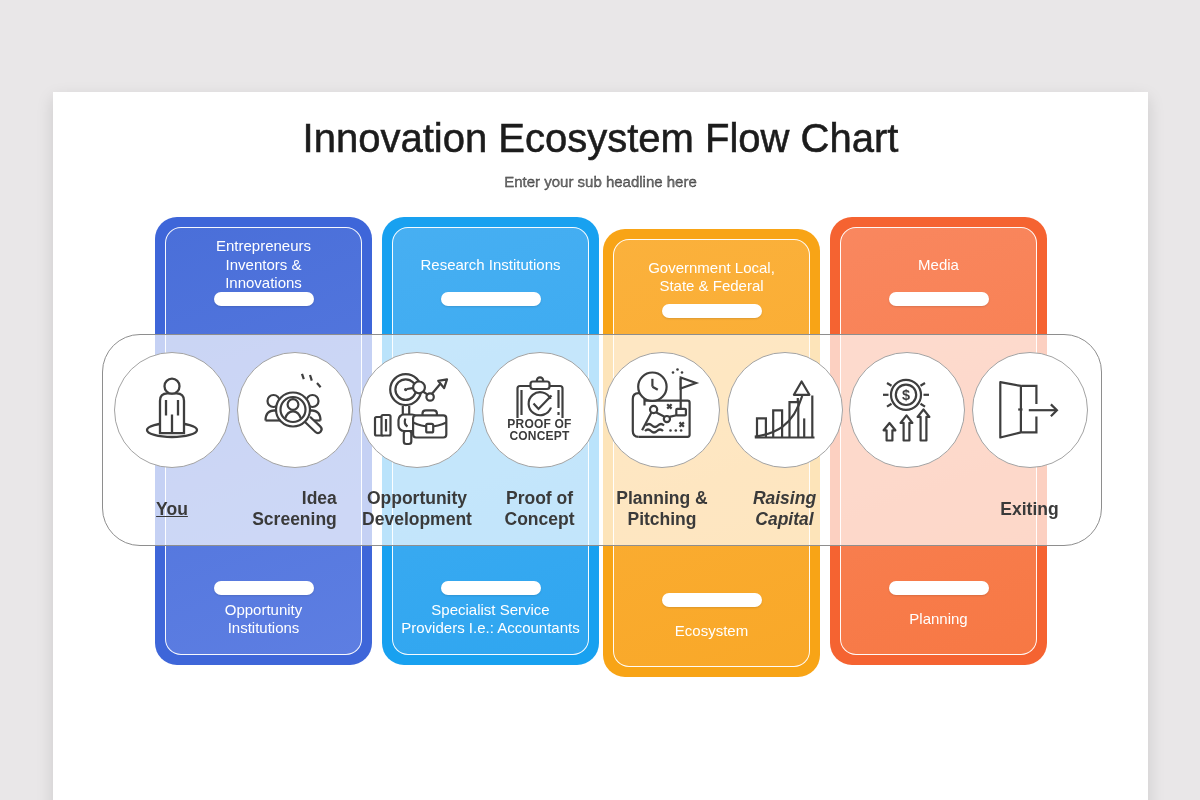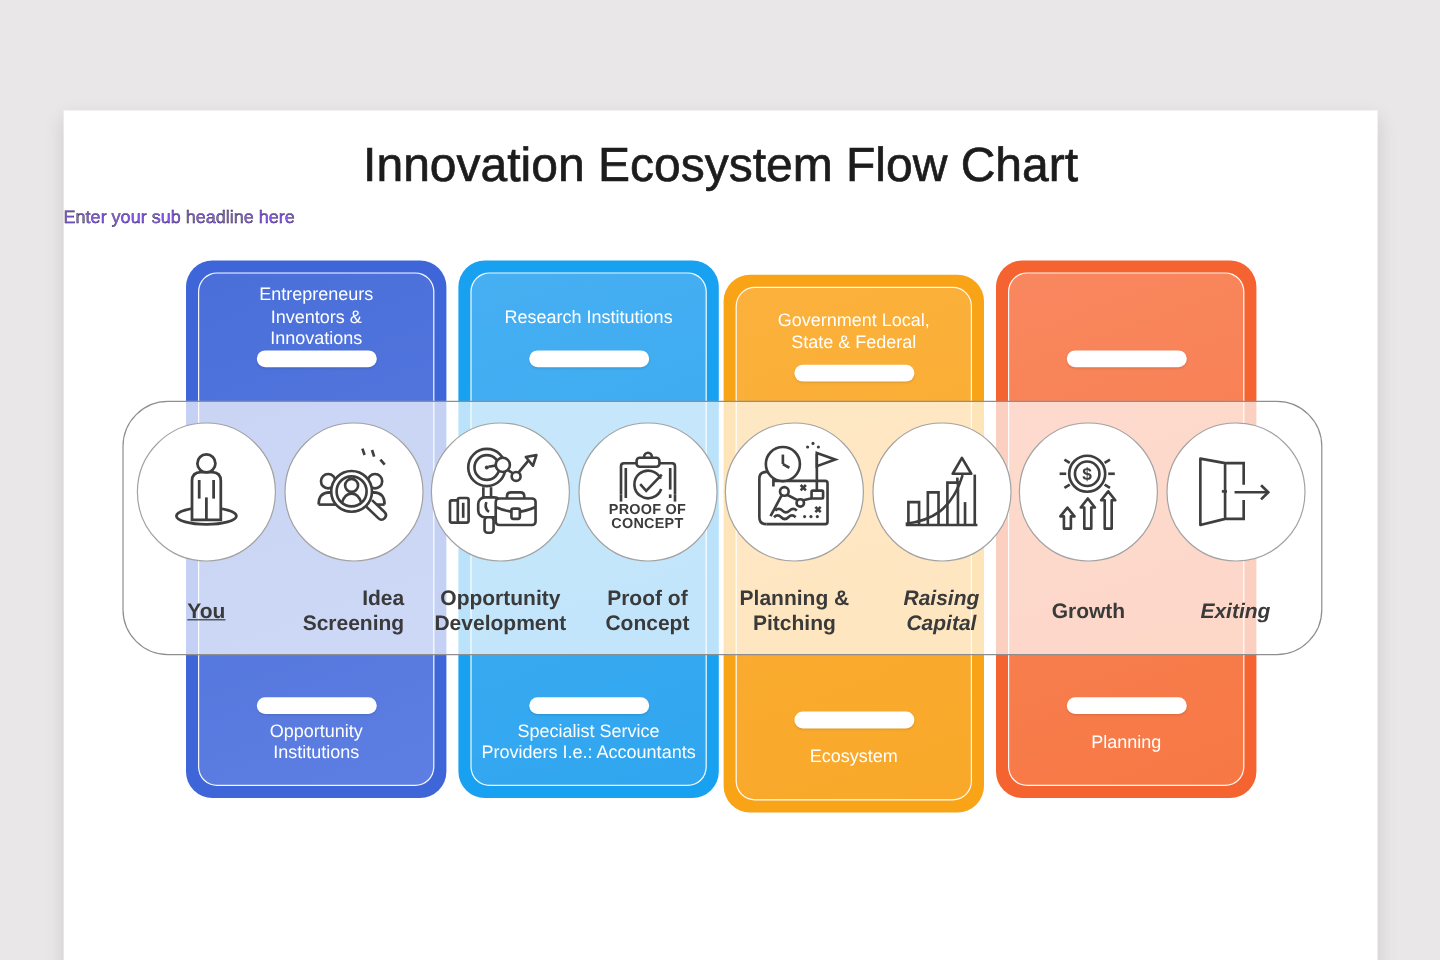--- a/index.html
+++ b/index.html
@@ -17,21 +17,22 @@
   }
   .title {
     position:absolute; left:0; top:24px; width:100%;
     text-align:center;
     font-size:40px; font-weight:400; letter-spacing:0px;
     color:#1c1c1c;
     -webkit-text-stroke:0.55px #1c1c1c;
   }
   .subtitle {
     position:absolute; left:0; top:81px; width:100%;
-    font-size:15px; font-weight:400; color:#8b5cf6;
+    text-align:center;
+    font-size:15px; font-weight:400; color:#737373;
     -webkit-text-stroke:0.3px #222222;
   }
   
   .column {
     position:absolute; top:125px; width:217px; height:448px;
     border-radius:22px;
     background:var(--outer);
   }
   .column .inner {
     position:absolute; left:10px; top:10px; right:10px; bottom:10px;
@@ -122,20 +123,21 @@
     <div class="inner">
       <div class="col-label top">Government Local,
 State &amp; Federal</div>
       <div class="pill top"></div>
       <div class="pill bottom"></div>
       <div class="col-label bottom">Ecosystem</div>
     </div>
   </div>
   <div class="column col-4" style="--outer: #f56331; --inner-top: #f9875f; --inner-bottom: #f77844;">
     <div class="inner">
+      <div class="col-label top">Media</div>
       <div class="pill top"></div>
       <div class="pill bottom"></div>
       <div class="col-label bottom">Planning</div>
     </div>
   </div>
 
   <div class="band"></div>
 
   <div class="stage-circle" style="left:61px;">
     <svg class="icon" width="80" height="80" viewBox="0 0 80 80" fill="none" stroke="#3e3e3e" stroke-width="2.3">
@@ -279,15 +281,14 @@
   <div class="stage-label" style="left:173.5px;text-align:right;">Idea
 Screening</div>
   <div class="stage-label" style="left:296px;">Opportunity
 Development</div>
   <div class="stage-label" style="left:418.5px;">Proof of
 Concept</div>
   <div class="stage-label" style="left:541px;">Planning &amp;
 Pitching</div>
   <div class="stage-label" style="left:663.5px;font-style:italic;">Raising
 Capital</div>
-  <div class="stage-label" style="left:786px;">Growth</div>
-  <div class="stage-label" style="left:908.5px;font-style:italic;">Exiting</div>
+  <div class="stage-label" style="left:908.5px;">Exiting</div>
 </div>
 
 </body></html>

